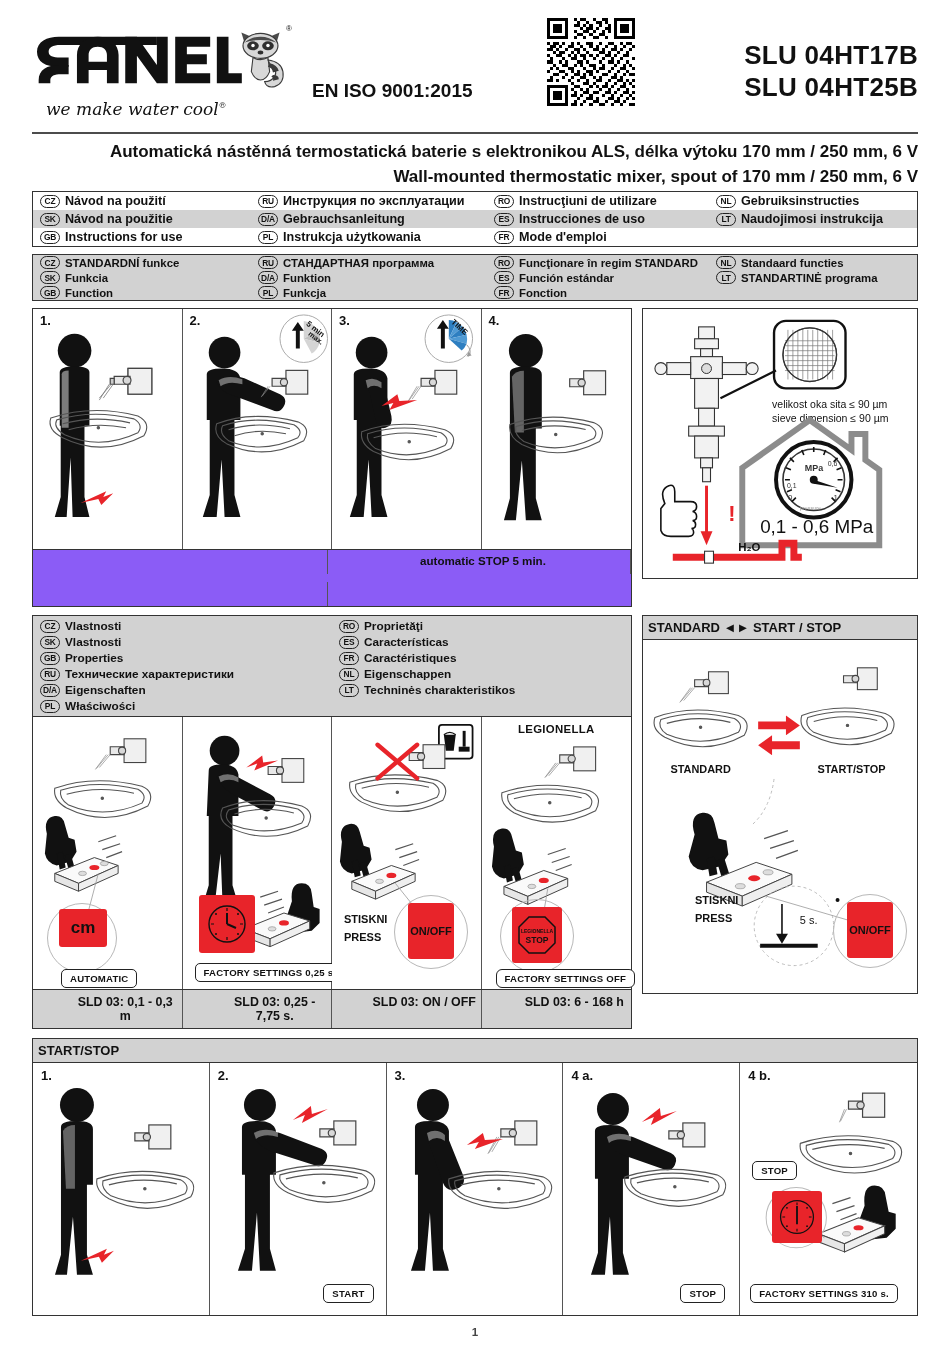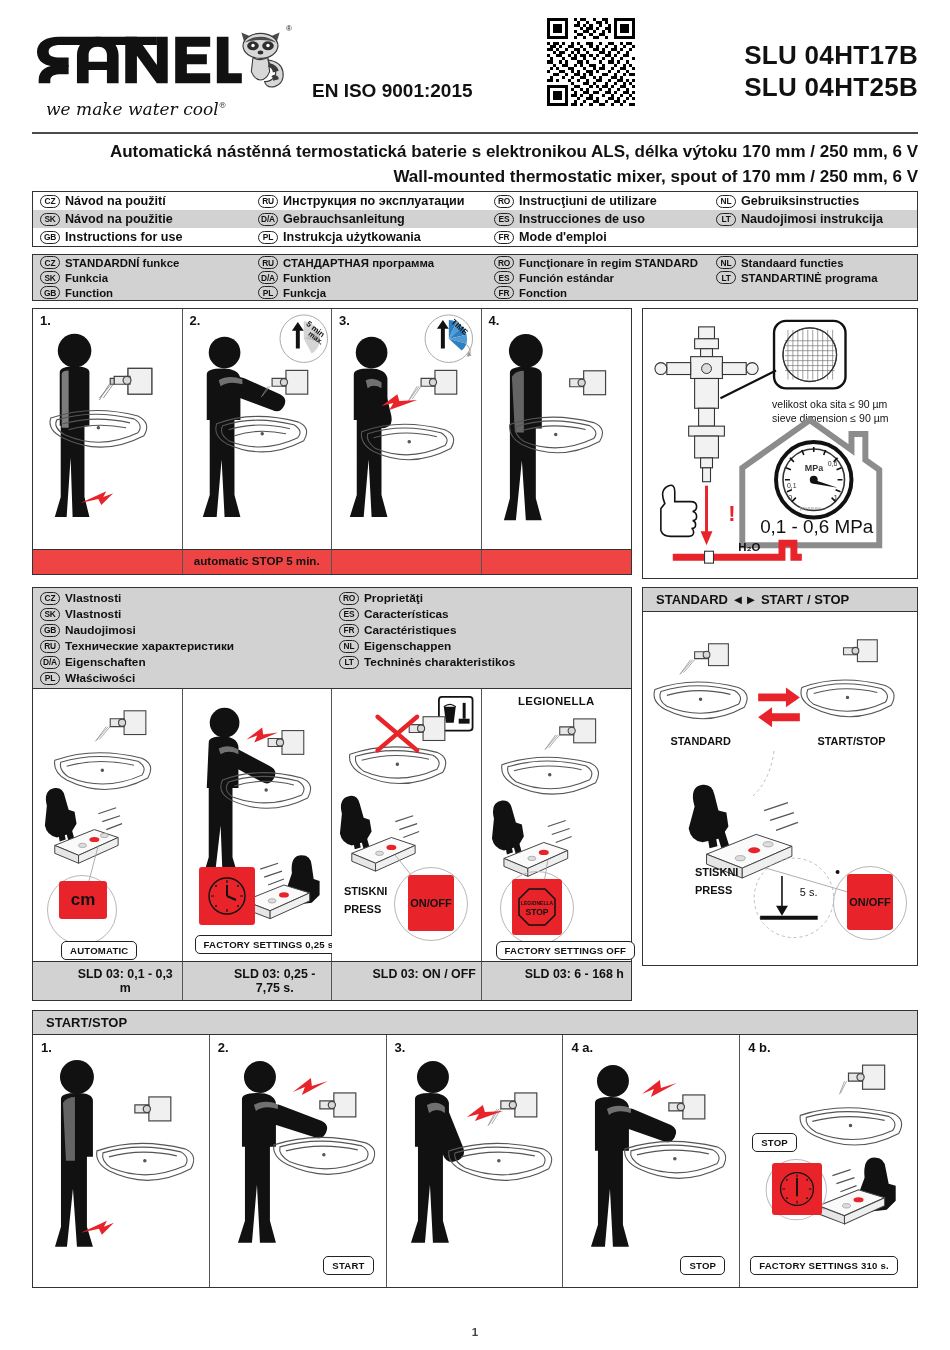--- a/index.html
+++ b/index.html
@@ -51,27 +51,27 @@
   
   .split { display: flex; gap: 10px; margin-top: 7px; }
   .left-col { width: 600px; }
   .right-col { width: 276px; }
 
   .panels { display: grid; grid-template-columns: repeat(4, 1fr); border: 1.4px solid #333; }
   .panel { border-right: 1.2px solid #555; position: relative; height: 240px; background: #fff; }
   .panel:last-child { border-right: none; }
   .panel .num { position: absolute; left: 7px; top: 4px; font-size: 13px; font-weight: bold; }
 
-  .capbar { display: grid; grid-template-columns: repeat(4, 1fr);
-    border: 1.4px solid #333; border-top: none; background: #ef4444; }
+  .capbar { display: grid; grid-template-columns: repeat(2, 1fr);
+    border: 1.4px solid #333; border-top: none; background: #8b5cf6; gap: 8px; }
   .capbar .cap { border-right: 1.2px solid #555; text-align: center;
     font-size: 11.6px; font-weight: bold; padding: 4px 2px; min-height: 24px; }
   .capbar .cap:last-child { border-right: none; }
 
-  .sec-head { background: #d2d2d2; border: 1.4px solid #333; padding: 4px 13px;
+  .sec-head { background: #d2d2d2; border: 1.4px solid #333; padding: 4px 5px;
     font-size: 13px; font-weight: bold; }
 
   
   svg { display: block; }
   .ill { position: absolute; inset: 0; }
 
   
   .props-grid { display: grid; grid-template-columns: 1fr 1fr; border: 1.4px solid #333;
     background: #d2d2d2; padding: 2px 0 2px 0; }
   .props-grid .cell { display: flex; align-items: center; gap: 5px; padding: 1px 4px 1px 7px;
@@ -713,21 +713,21 @@
           <div class="cell">
             <span class="flagcode">SK</span>
             <span>Vlastnosti</span>
           </div>
           <div class="cell">
             <span class="flagcode">ES</span>
             <span>Características</span>
           </div>
           <div class="cell">
             <span class="flagcode">GB</span>
-            <span>Naudojimosi</span>
+            <span>Properties</span>
           </div>
           <div class="cell">
             <span class="flagcode">FR</span>
             <span>Caractéristiques</span>
           </div>
           <div class="cell">
             <span class="flagcode">RU</span>
             <span>Технические характеристики</span>
           </div>
           <div class="cell">

